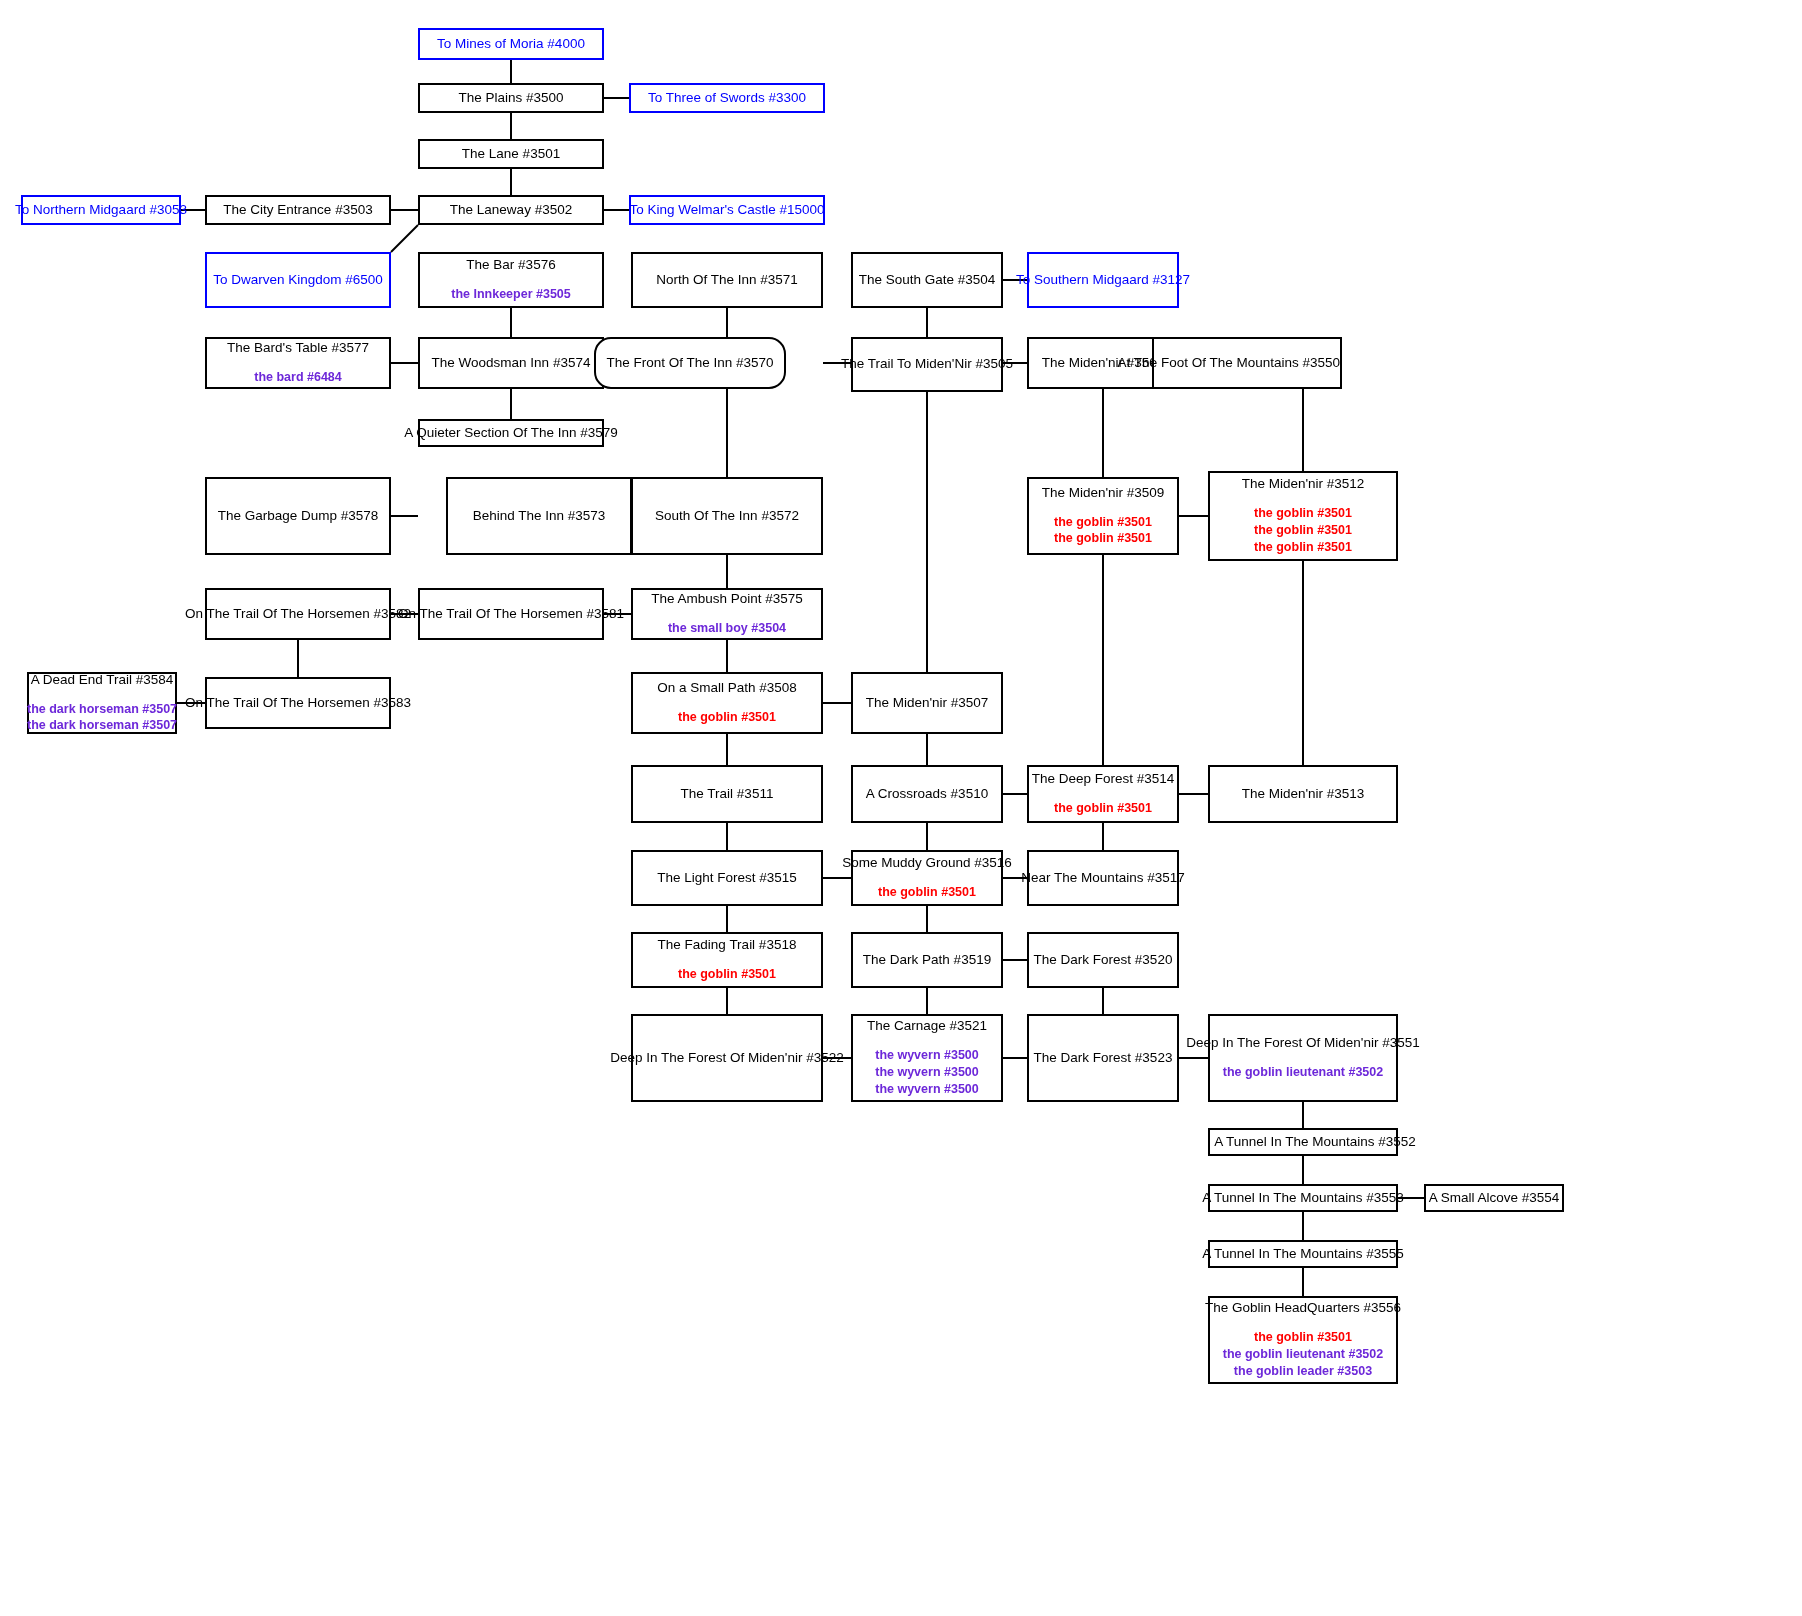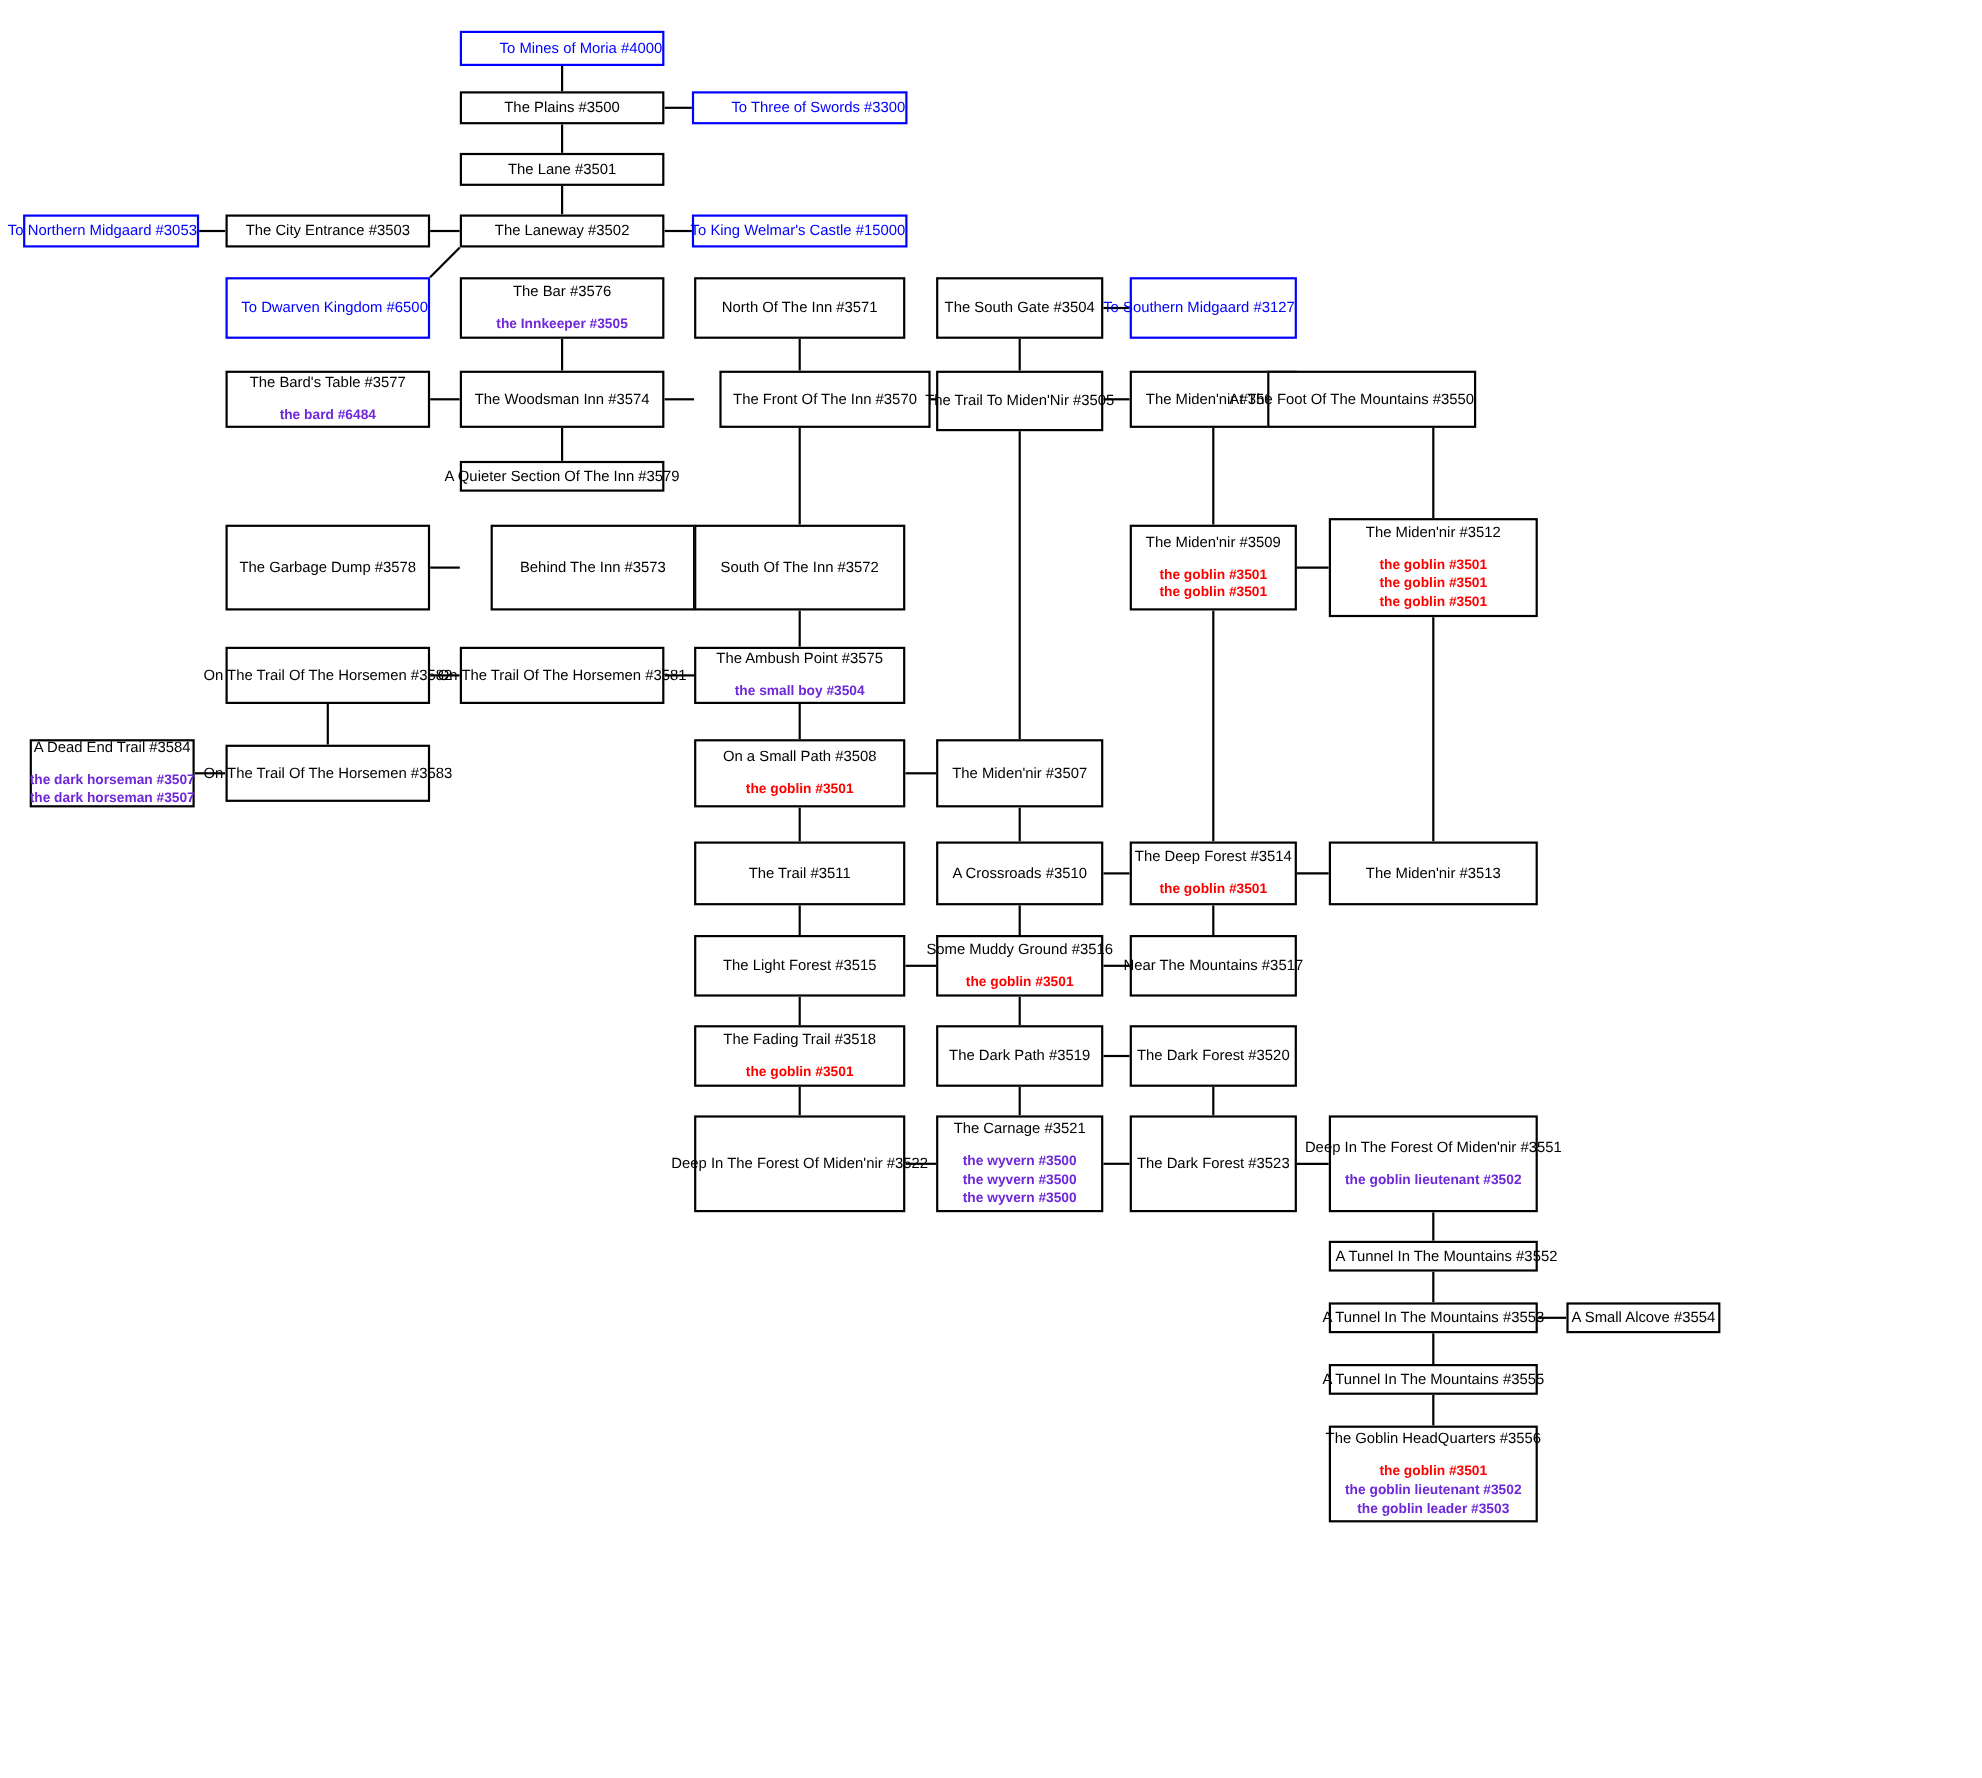--- a/index.html
+++ b/index.html
@@ -12,21 +12,21 @@
     border:2px solid #000000;
     background:#ffffff;
     display:flex;
     flex-direction:column;
     align-items:center;
     justify-content:center;
     text-align:center;
     line-height:1.25;
     z-index:2;
   }
-  .node.portal{border-color:#0000ff;align-items:flex-end;}
+  .node.portal{border-color:#0000ff;}
   .title{
     color:#000000;
     font-size:13.5px;
     white-space:nowrap;
   }
   .node.portal .title{color:#0000ff;}
   .mobs{margin-top:12px;display:flex;flex-direction:column;align-items:center;}
   .mob{font-size:12.5px;font-weight:bold;white-space:nowrap;line-height:1.35;}
   .mob.red{color:#ff0000;}
   .mob.green{color:#6d28d9;}
@@ -139,21 +139,21 @@
       </div>
       <div class="node" style="left: 205px; top: 337px; width: 186px; height: 52px;">
         <div class="title">The Bard's Table #3577</div>
         <div class="mobs">
           <div class="mob green">the bard #6484</div>
         </div>
       </div>
       <div class="node" style="left: 418px; top: 337px; width: 186px; height: 52px;">
         <div class="title">The Woodsman Inn #3574</div>
       </div>
-      <div class="node" style="left: 654px; top: 337px; width: 192px; height: 52px;">
+      <div class="node" style="left: 594px; top: 337px; width: 192px; height: 52px; border-radius: 17px;">
         <div class="title">The Front Of The Inn #3570</div>
       </div>
       <div class="node" style="left: 851px; top: 337px; width: 152px; height: 55px;">
         <div class="title">The Trail To Miden'Nir #3505</div>
       </div>
       <div class="node" style="left: 1027px; top: 337px; width: 152px; height: 52px;">
         <div class="title">The Miden'nir #3506</div>
       </div>
       <div class="node" style="left: 1152px; top: 337px; width: 190px; height: 52px; align-items: flex-end;">
         <div class="title">At The Foot Of The Mountains #3550</div>

